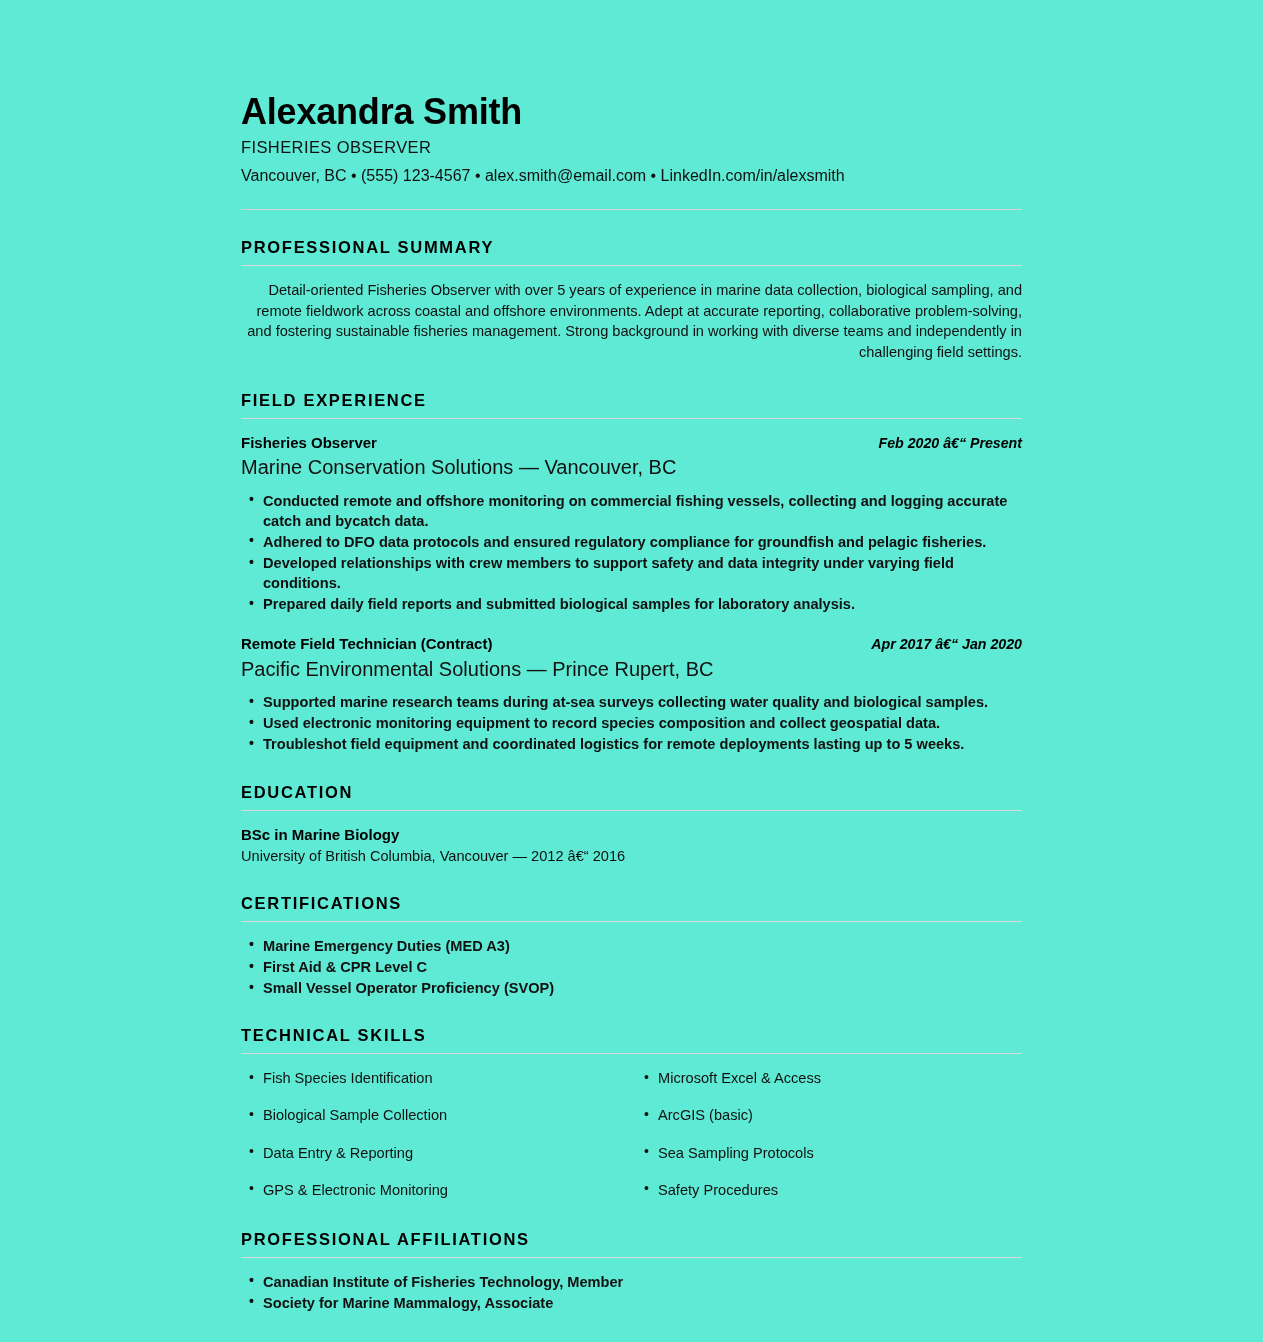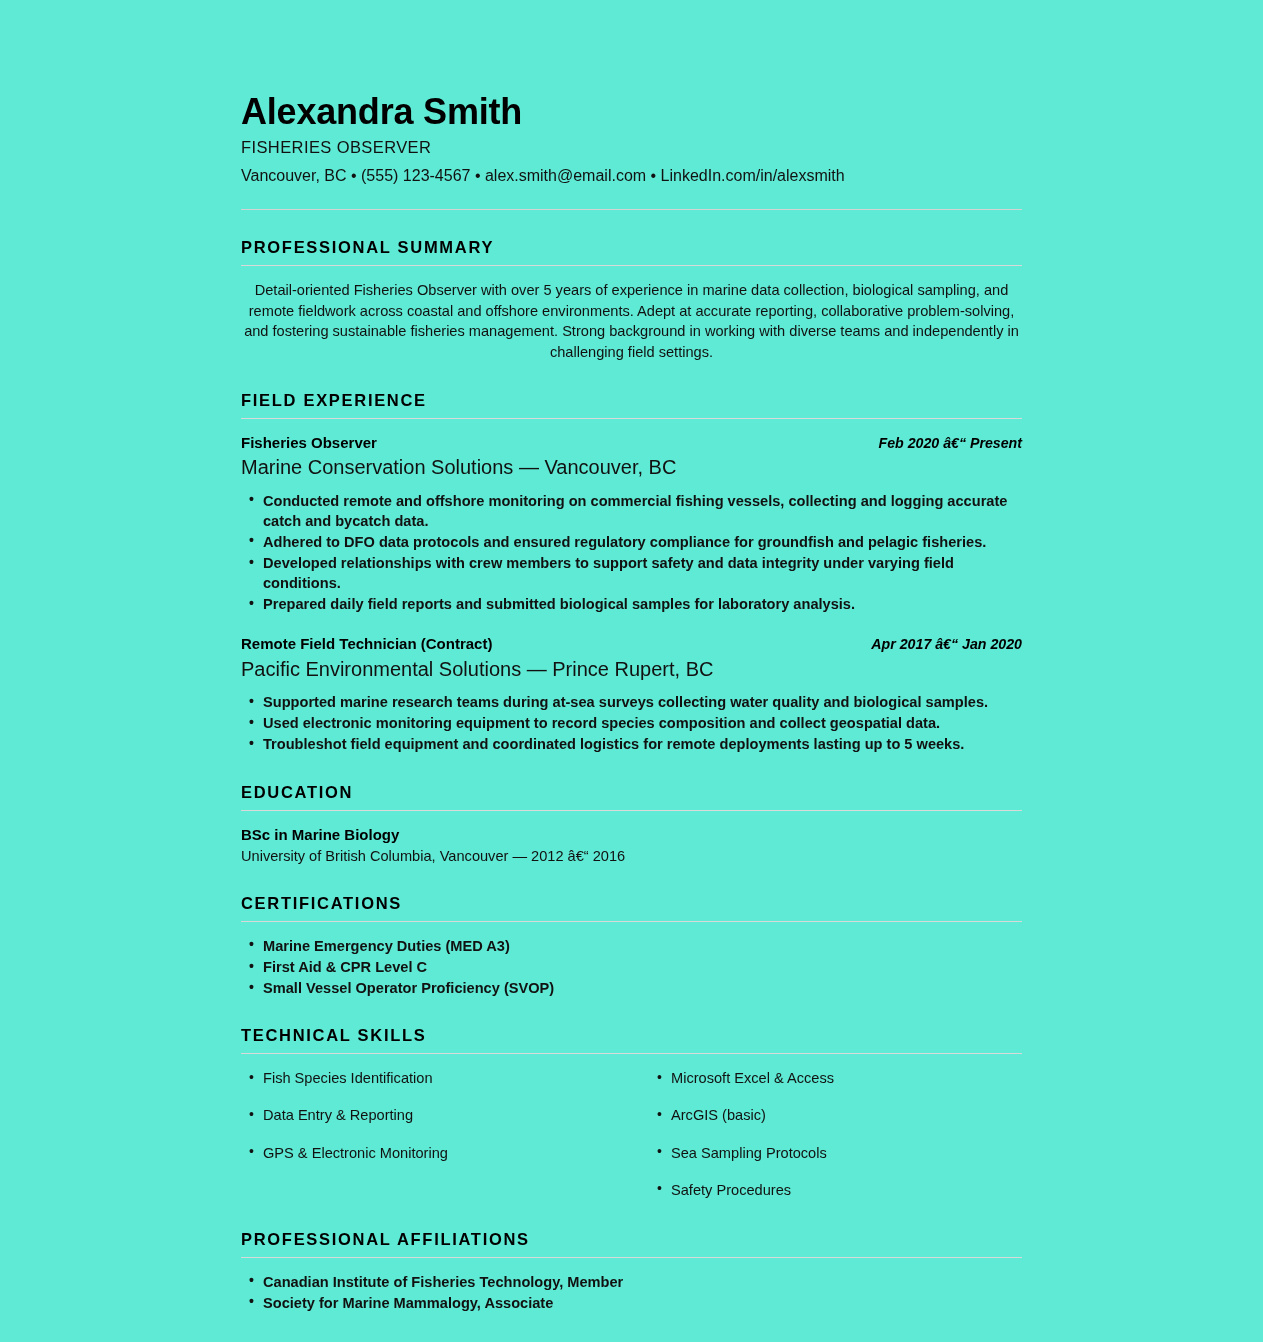--- a/index.html
+++ b/index.html
@@ -74,21 +74,21 @@
     border-top: 1.5px solid #d9d9d9;
     margin: 0 0 14px 0;
     width: 781px;
   }
 
   .summary-text {
     font-size: 14.6px;
     line-height: 1.42;
     margin: 0;
     color: #111;
-    text-align: center;
+    text-align: right;
   }
 
   
   .job { margin-bottom: 20px; }
   .job:last-child { margin-bottom: 0; }
   .job-head {
     display: flex;
     justify-content: space-between;
     align-items: baseline;
     width: 100%;
@@ -151,21 +151,20 @@
     line-height: 1.38;
     margin-top: 1px;
   }
 
   
   .skills-grid {
     display: grid;
     grid-template-columns: 395px 1fr;
     column-gap: 0;
     row-gap: 0;
-    gap: 13px;
   }
   .skills-col {
     list-style: none;
     margin: 0;
     padding: 0;
   }
   .skills-col li {
     position: relative;
     font-size: 14.6px;
     line-height: 1.38;
@@ -252,20 +251,21 @@
         <li>Small Vessel Operator Proficiency (SVOP)</li>
       </ul>
     </div>
 
     <div class="section">
       <h2 class="section-title">TECHNICAL SKILLS</h2>
       <hr class="section-rule">
       <div class="skills-grid">
         <ul class="skills-col">
           <li>Fish Species Identification</li>
+          <li>Biological Sample Collection</li>
           <li>Data Entry &amp; Reporting</li>
           <li>GPS &amp; Electronic Monitoring</li>
         </ul>
         <ul class="skills-col">
           <li>Microsoft Excel &amp; Access</li>
           <li>ArcGIS (basic)</li>
           <li>Sea Sampling Protocols</li>
           <li>Safety Procedures</li>
         </ul>
       </div>

